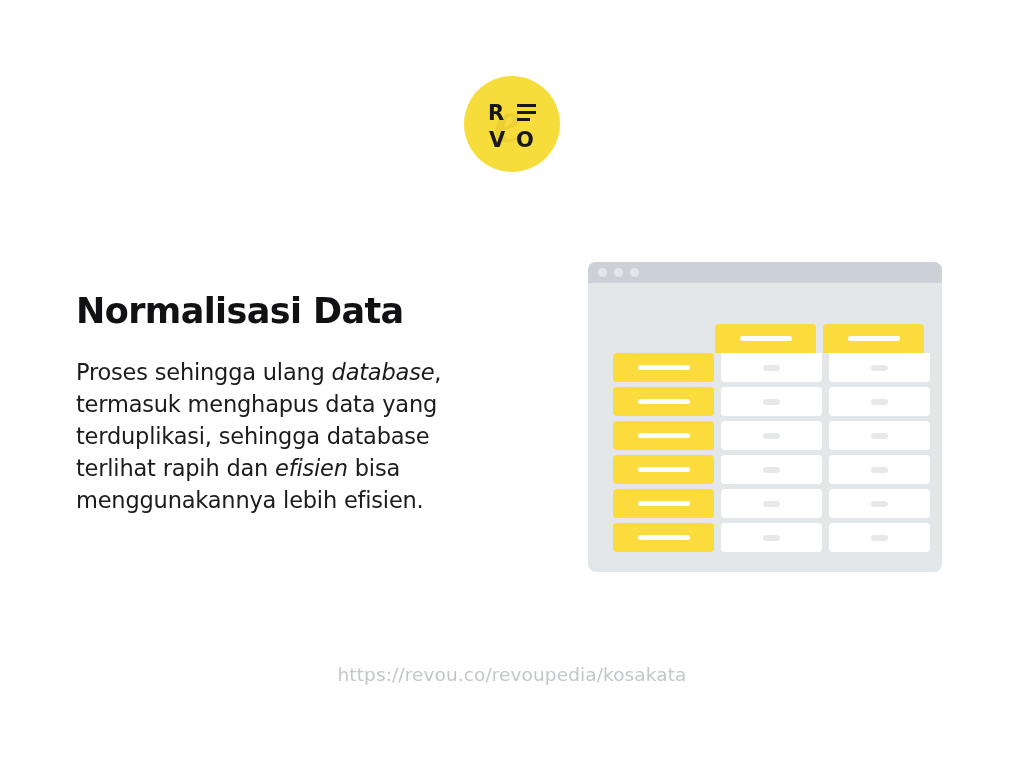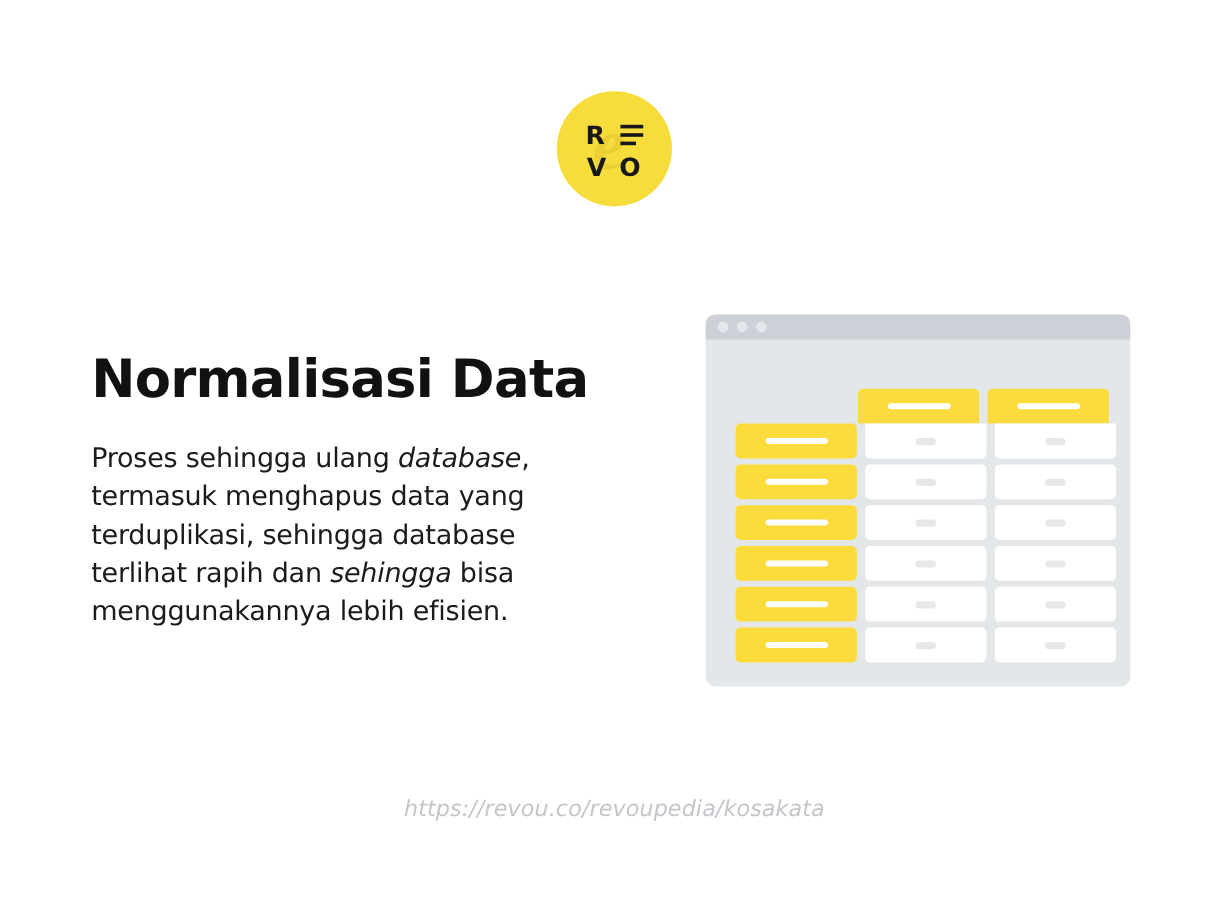--- a/index.html
+++ b/index.html
@@ -76,21 +76,21 @@
 
   
   .text-col {
     position: absolute;
     left: 76px;
     top: 292px;
     width: 450px;
   }
   .page-title {
     font-family: "DejaVu Sans", sans-serif;
-    font-size: 44px;
+    font-size: 35px;
     font-weight: 700;
     letter-spacing: -0.6px;
     color: #111113;
     margin: 0;
     line-height: 1.12;
   }
   .page-body {
     margin: 26px 0 0 0;
     font-family: "DejaVu Sans", sans-serif;
     font-size: 22.5px;
@@ -104,21 +104,20 @@
 
   
   .footer-url {
     position: absolute;
     left: 0;
     top: 664px;
     width: 1024px;
     text-align: center;
     font-family: "DejaVu Sans", sans-serif;
     font-size: 18.5px;
-    font-style: italic;
     color: #c3c6cb;
     letter-spacing: 0.1px;
   }
 
   
   .browser {
     position: absolute;
     left: 588px;
     top: 262px;
     width: 354px;
@@ -230,21 +229,21 @@
         <i></i>
         <i></i>
       </span>
     <span class="logo-letter logo-v">V</span>
     <span class="logo-letter logo-o">O</span>
   </div>
 </div>
 
 <div class="text-col">
   <h1 class="page-title">Normalisasi Data</h1>
-  <p class="page-body"><span>Proses sehingga ulang </span><em>database</em><span>, termasuk menghapus data yang terduplikasi, sehingga database terlihat rapih dan </span><em>sehingga</em><span> bisa menggunakannya lebih efisien.</span></p>
+  <p class="page-body"><span>Proses sehingga ulang </span><em>database</em><span>, termasuk menghapus data yang terduplikasi, sehingga database terlihat rapih dan </span><em>efisien</em><span> bisa menggunakannya lebih efisien.</span></p>
 </div>
 
 <div class="browser">
   <div class="browser-titlebar">
     <span class="dot"></span>
     <span class="dot"></span>
     <span class="dot"></span>
   </div>
   <div class="browser-body">
     <div class="tbl">

